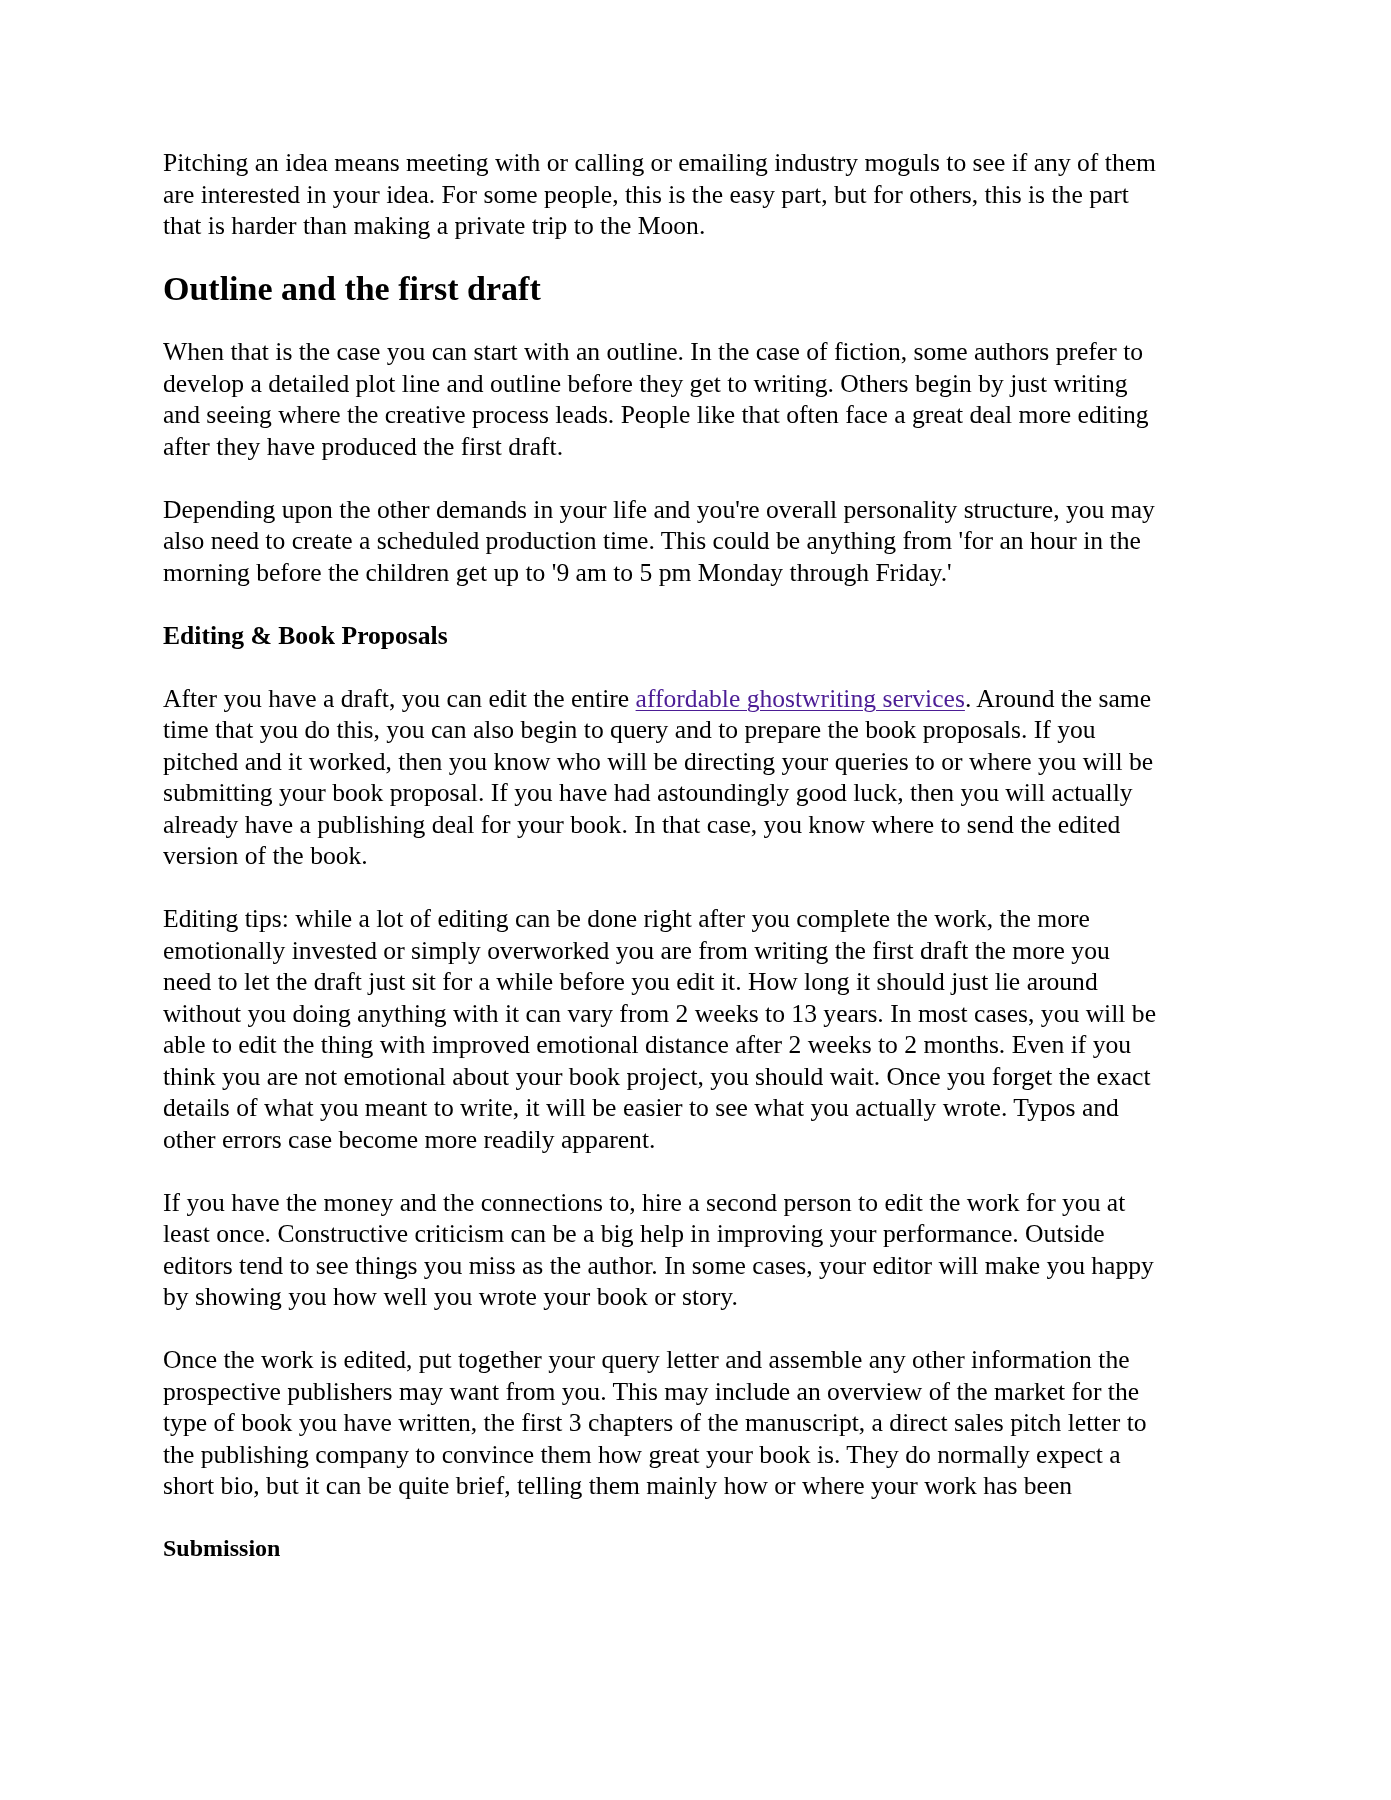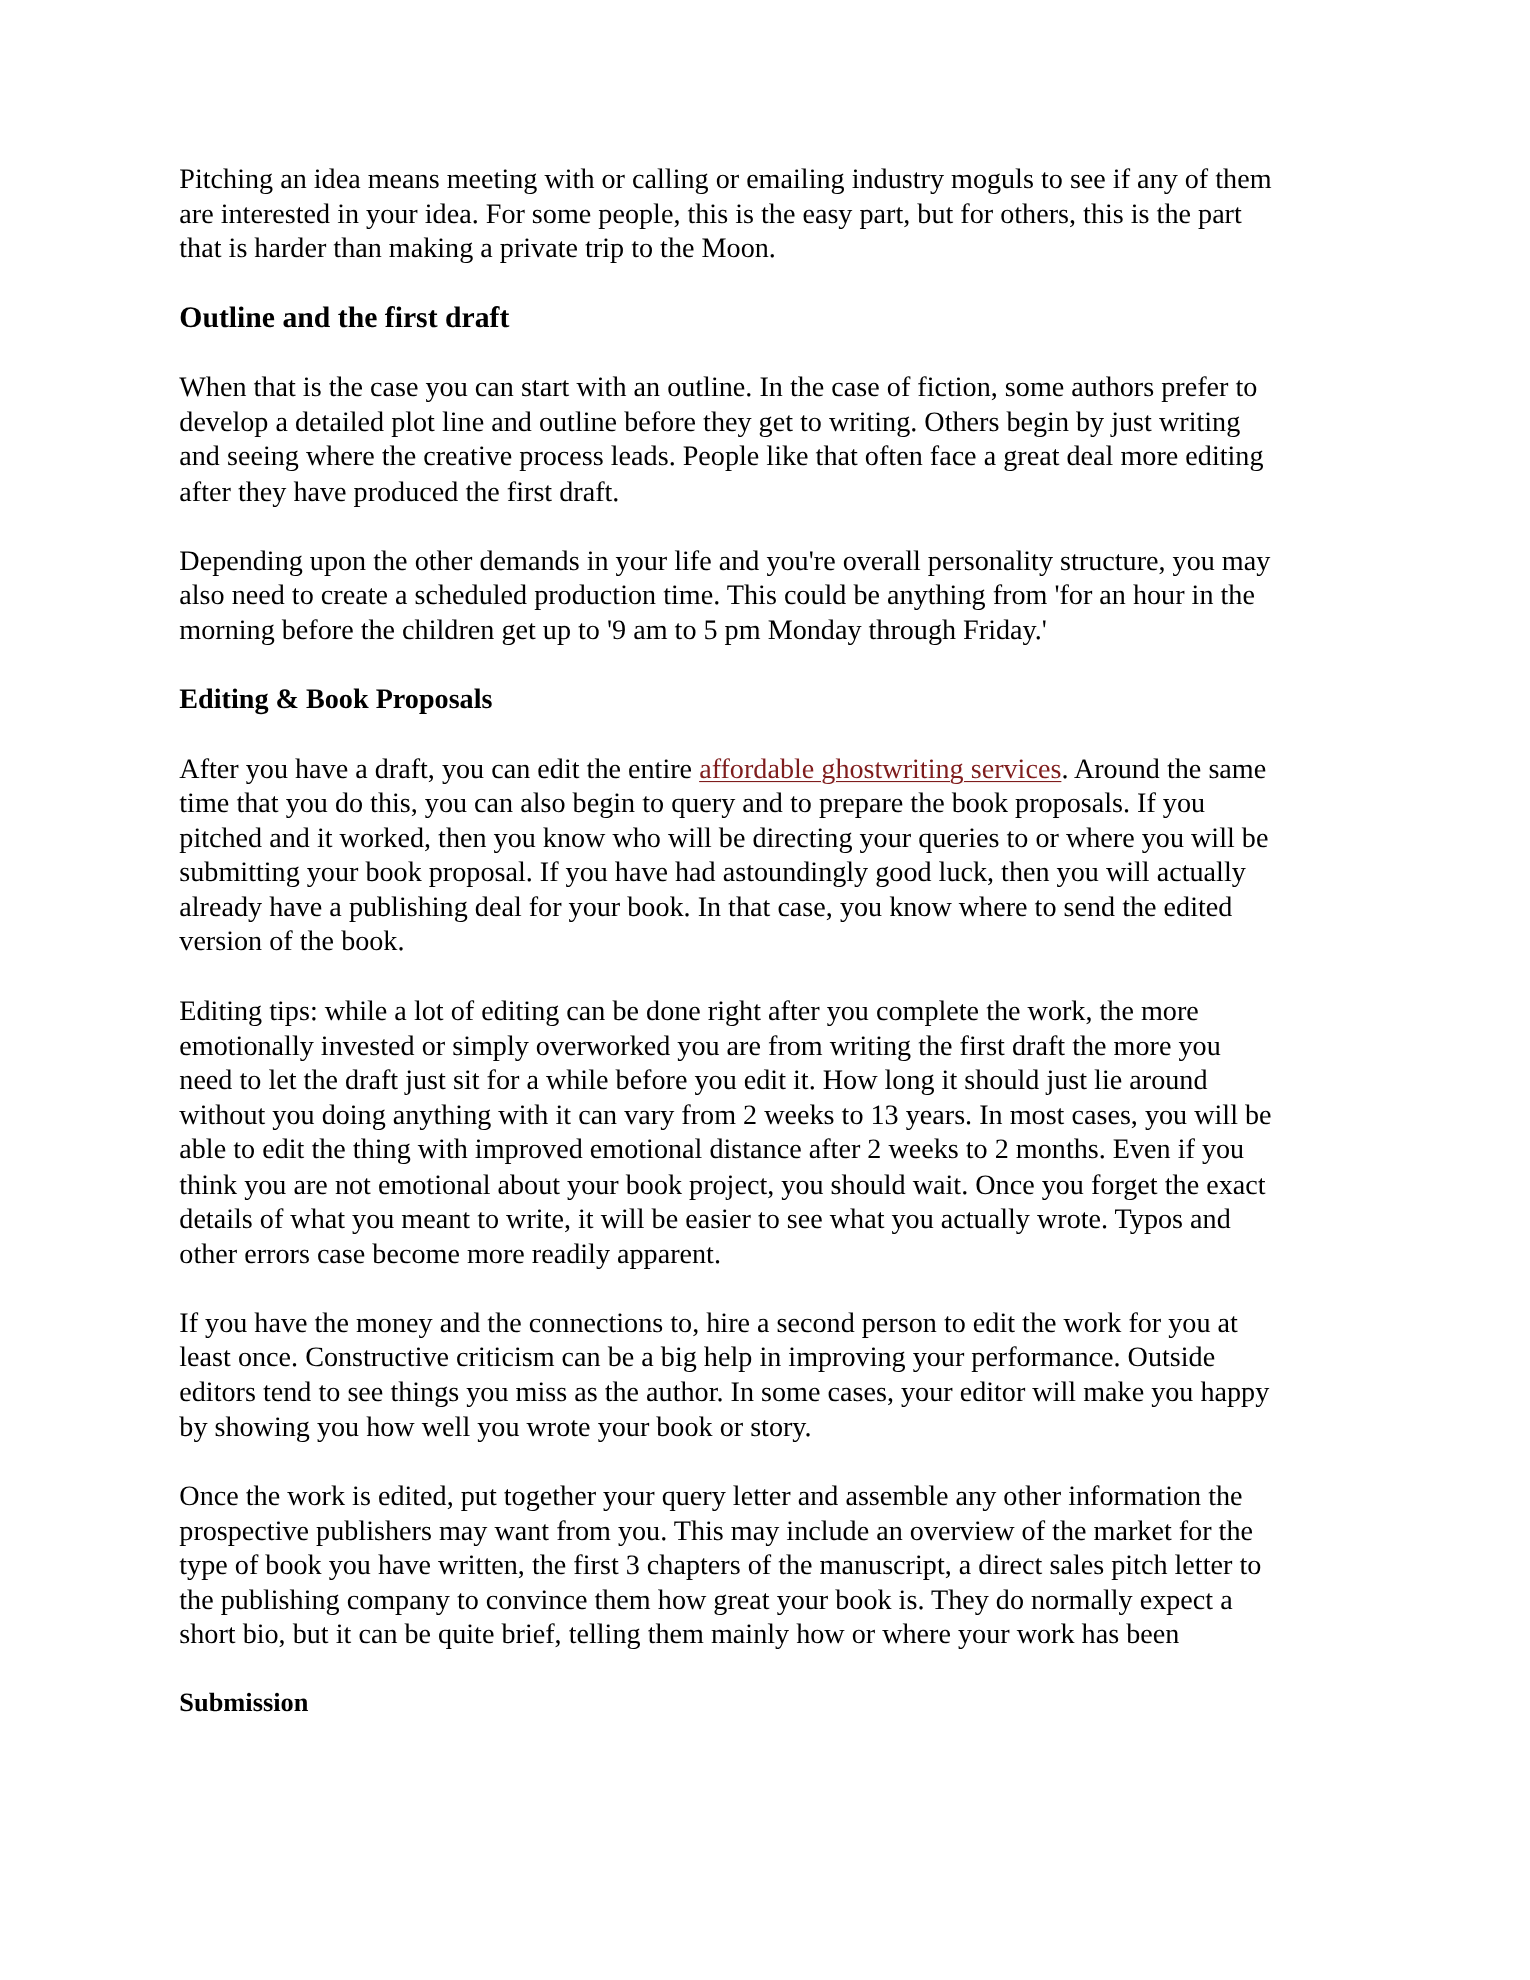--- a/index.html
+++ b/index.html
@@ -5,34 +5,34 @@
   html, body { margin:0; padding:0; background:#ffffff; }
   body { width:1391px; height:1800px; position:relative; overflow:hidden; }
   .page {
     position:absolute; left:163px; top:147px; width:1100px;
     font-family:"Liberation Serif", "DejaVu Serif", serif;
     font-size:25.6px; line-height:31.5px; color:#000000;
   }
   .para, .heading { margin:0 0 31.5px 0; }
   .heading { font-weight:bold; }
   .line { display:block; white-space:nowrap; }
-  a.link { color:#7f1d1d; text-decoration:underline; text-decoration-thickness:1px; text-underline-offset:3px; }
+  a.link { color:#4c1d95; text-decoration:underline; text-decoration-thickness:1px; text-underline-offset:3px; }
 </style>
 </head>
 <body>
 
 <div class="page">
 
   <p class="para">
     <span class="line">Pitching an idea means meeting with or calling or emailing industry moguls to see if any of them</span>
     <span class="line">are interested in your idea. For some people, this is the easy part, but for others, this is the part</span>
     <span class="line">that is harder than making a private trip to the Moon.</span>
   </p>
 
-  <h2 class="heading" style="font-size:27px;">Outline and the first draft</h2>
+  <h2 class="heading" style="font-size:34px;">Outline and the first draft</h2>
 
   <p class="para">
     <span class="line">When that is the case you can start with an outline. In the case of fiction, some authors prefer to</span>
     <span class="line">develop a detailed plot line and outline before they get to writing. Others begin by just writing</span>
     <span class="line">and seeing where the creative process leads. People like that often face a great deal more editing</span>
     <span class="line">after they have produced the first draft.</span>
   </p>
 
   <p class="para">
     <span class="line">Depending upon the other demands in your life and you're overall personality structure, you may</span>

